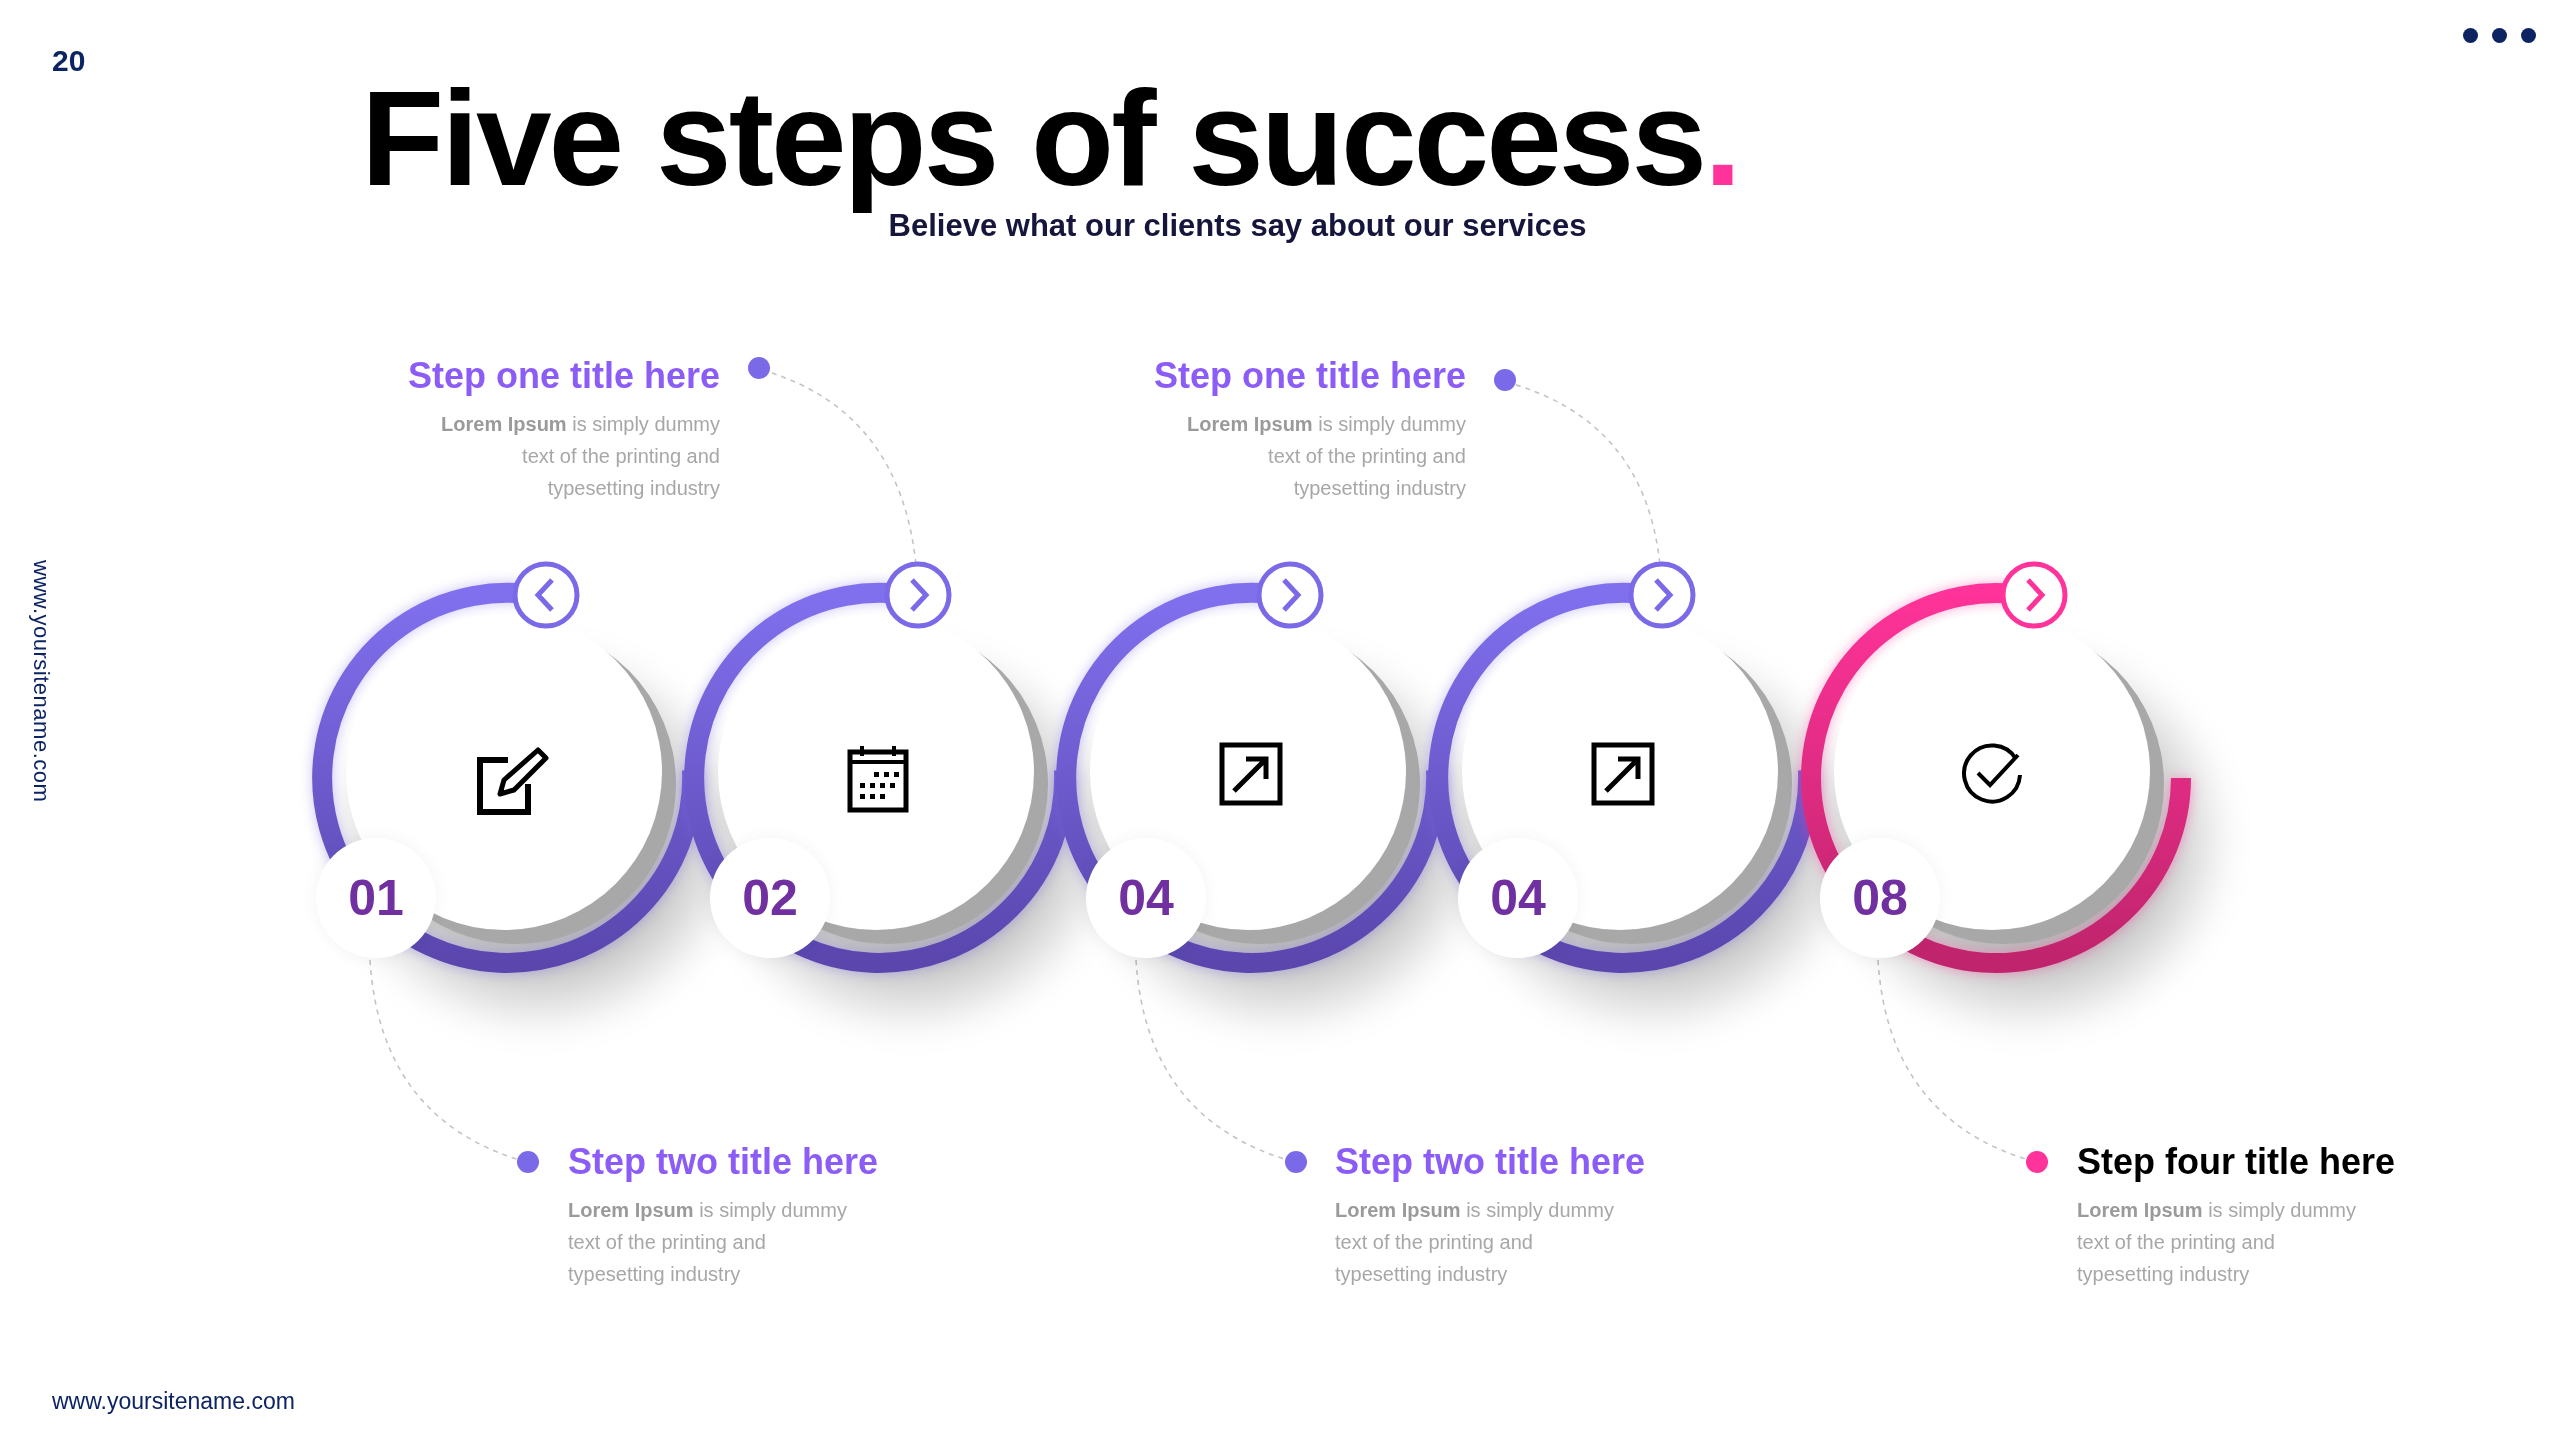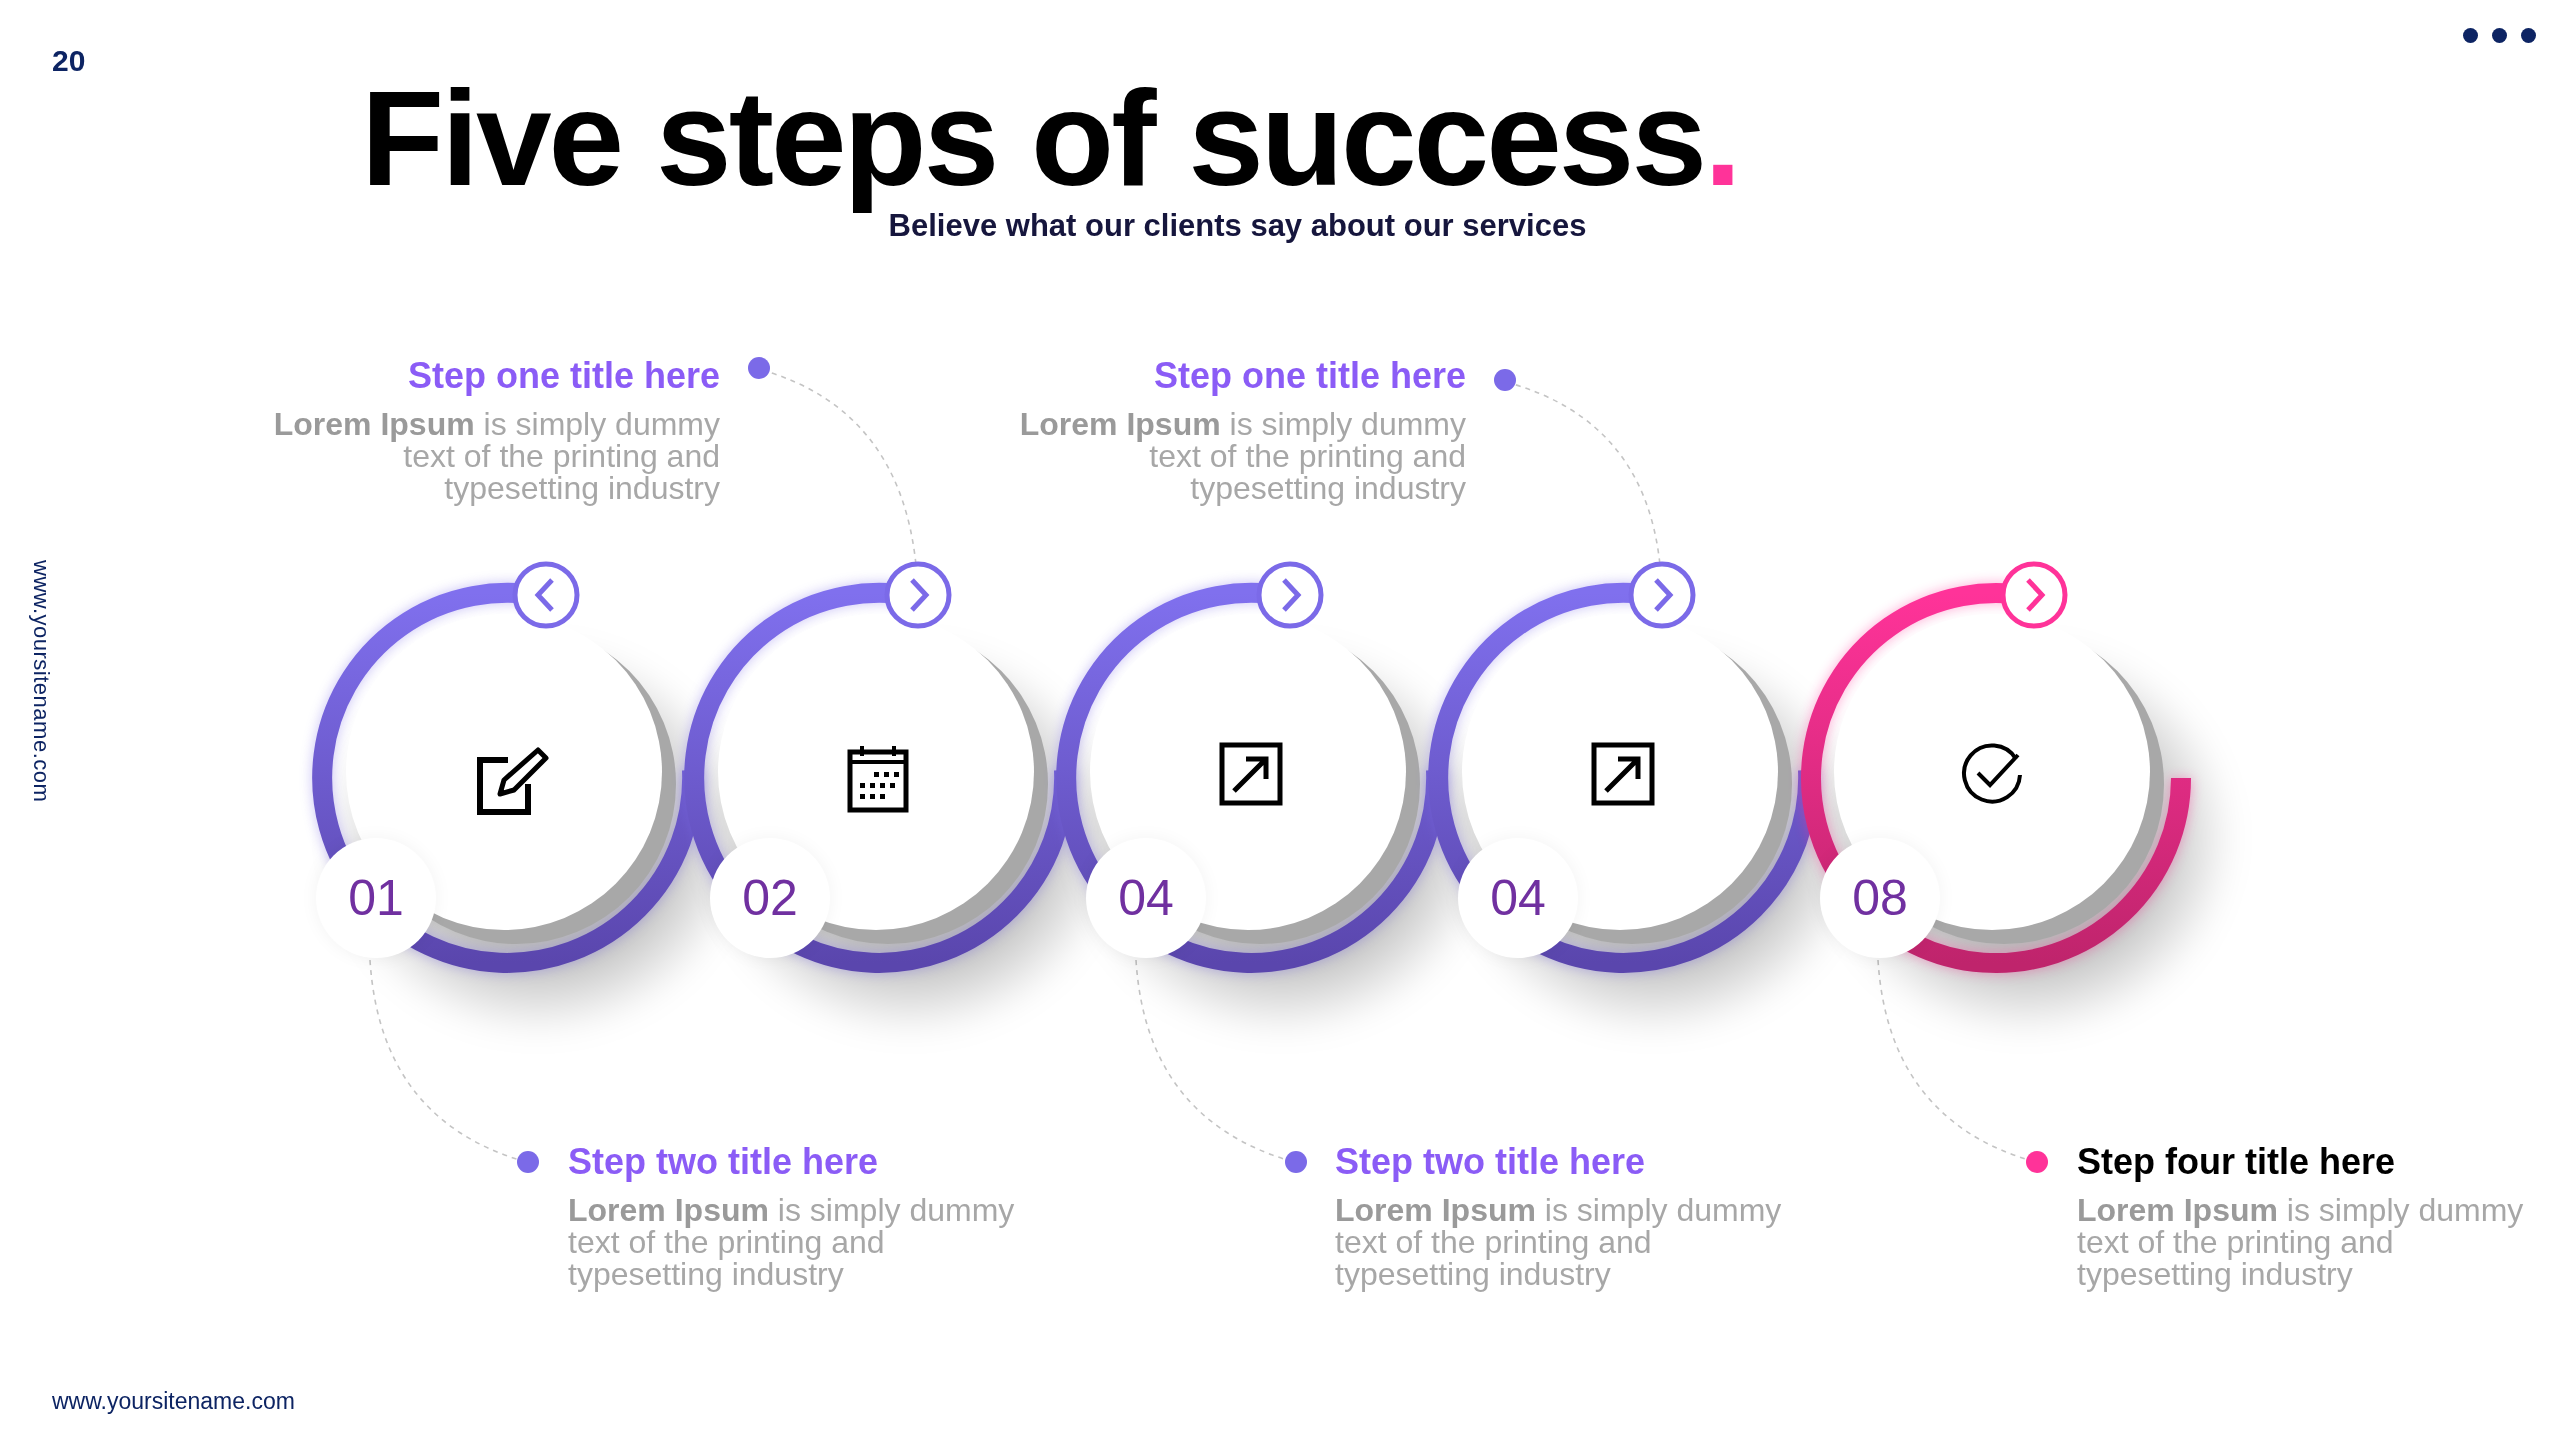--- a/index.html
+++ b/index.html
@@ -12,23 +12,23 @@
   .title .dot { color:#ff3399; }
   .subtitle { left:0; width:2475px; top:208px; text-align:center; font-size:31px; font-weight:700; color:#16163d; }
   .side-url { left:28px; top:560px; writing-mode:vertical-rl; font-size:22px; color:#0d2463; letter-spacing:0.5px; }
   .foot-url { left:52px; top:1388px; font-size:23px; color:#0d2463; }
   svg.art { position:absolute; left:0; top:0; }
   .block { position:absolute; width:480px; }
   .block.right { text-align:right; }
   .block.left { text-align:left; }
   .block h3 { margin:0; font-size:36px; font-weight:700; color:#8b5cf6; line-height:1.1; }
   .block h3.pink { color:#000000; }
-  .block p { margin:12px 0 0; font-size:32px; line-height:32px; color:#a7a7a7; }
+  .block p { margin:12px 0 0; font-size:20px; line-height:32px; color:#a7a7a7; }
   .block p b { color:#9a9a9a; font-weight:700; }
-  .num { position:absolute; width:120px; height:120px; border-radius:50%; background:#fff; display:flex; align-items:center; justify-content:center; font-size:50px; font-weight:400; color:#7030a0; box-shadow:0 0 18px rgba(0,0,0,0.05); }
+  .num { position:absolute; width:120px; height:120px; border-radius:50%; background:#fff; display:flex; align-items:center; justify-content:center; font-size:50px; font-weight:700; color:#7030a0; box-shadow:0 0 18px rgba(0,0,0,0.05); }
   .icon-wrap { position:absolute; width:80px; height:80px; }
 </style>
 </head>
 <body>
 
 <div class="abs page-num">20</div>
 <div class="abs menu-dots">
     <span></span>
     <span></span>
     <span></span>

